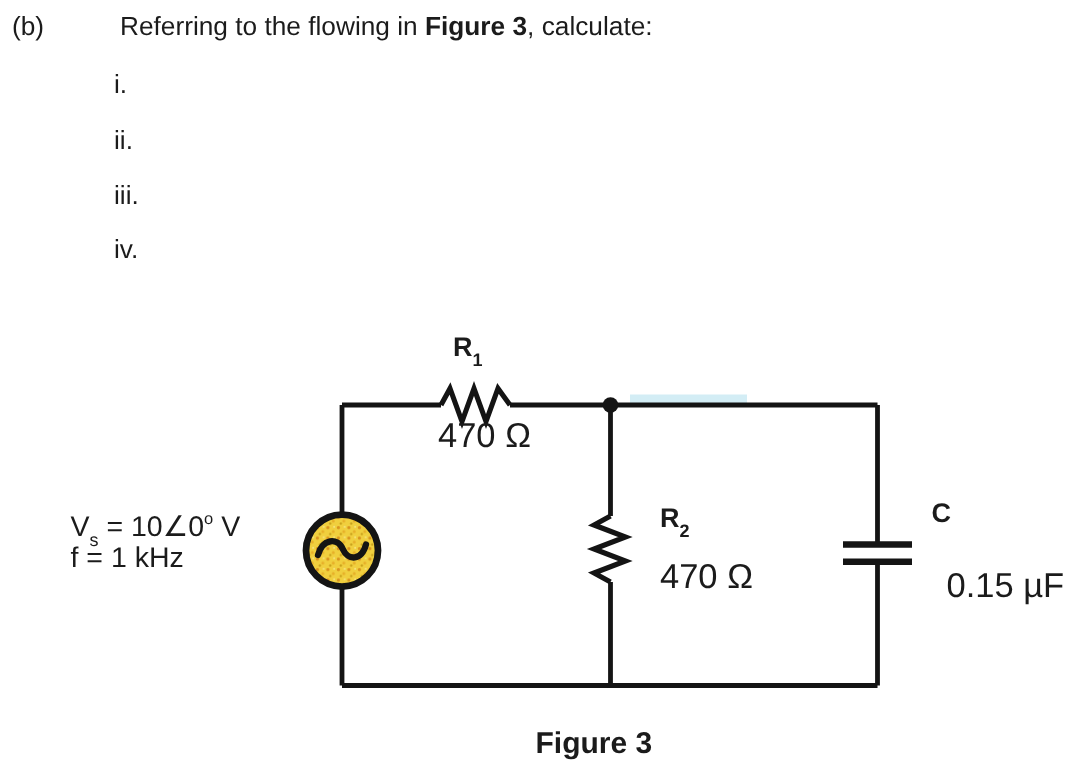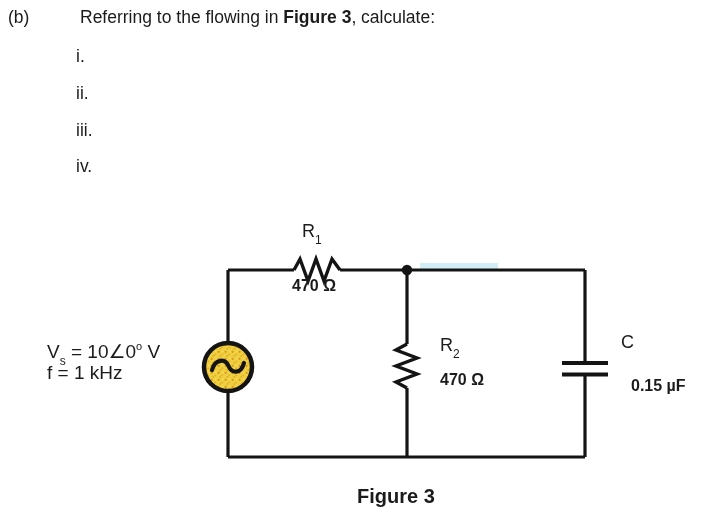--- a/index.html
+++ b/index.html
@@ -10,22 +10,22 @@
   }
   .tline{position:absolute;left:0;width:710px;height:24px;font-size:17.5px;}
   .tnum{position:absolute;left:8px;}
   .tnum.item{left:76px;}
   .ttext{position:absolute;left:80px;white-space:nowrap;}
   .ttext.item{left:150px;}
   .ttext b{font-weight:bold;}
   sub.small{font-size:12px;position:relative;top:2px;}
   sup.small{font-size:11px;position:relative;top:-1px;}
   .clabel{position:absolute;white-space:nowrap;}
-  .comp-name{font-size:18px;font-weight:normal;}
-  .comp-value{font-size:16px;font-weight:bold;}
+  .comp-name{font-size:18px;font-weight:bold;}
+  .comp-value{font-size:23px;font-weight:normal;}
   .src-label{font-size:19px;font-weight:normal;line-height:26px;}
   .caption{font-size:20px;font-weight:bold;}
   svg.circuit{position:absolute;left:0;top:0;}
 </style>
 </head>
 <body>
 
 <div class="tline" style="top:7px">
   <span class="tnum">(b)</span>
   <span class="ttext"><span>Referring to the flowing in </span><b>Figure 3</b><span>, calculate:</span></span>

